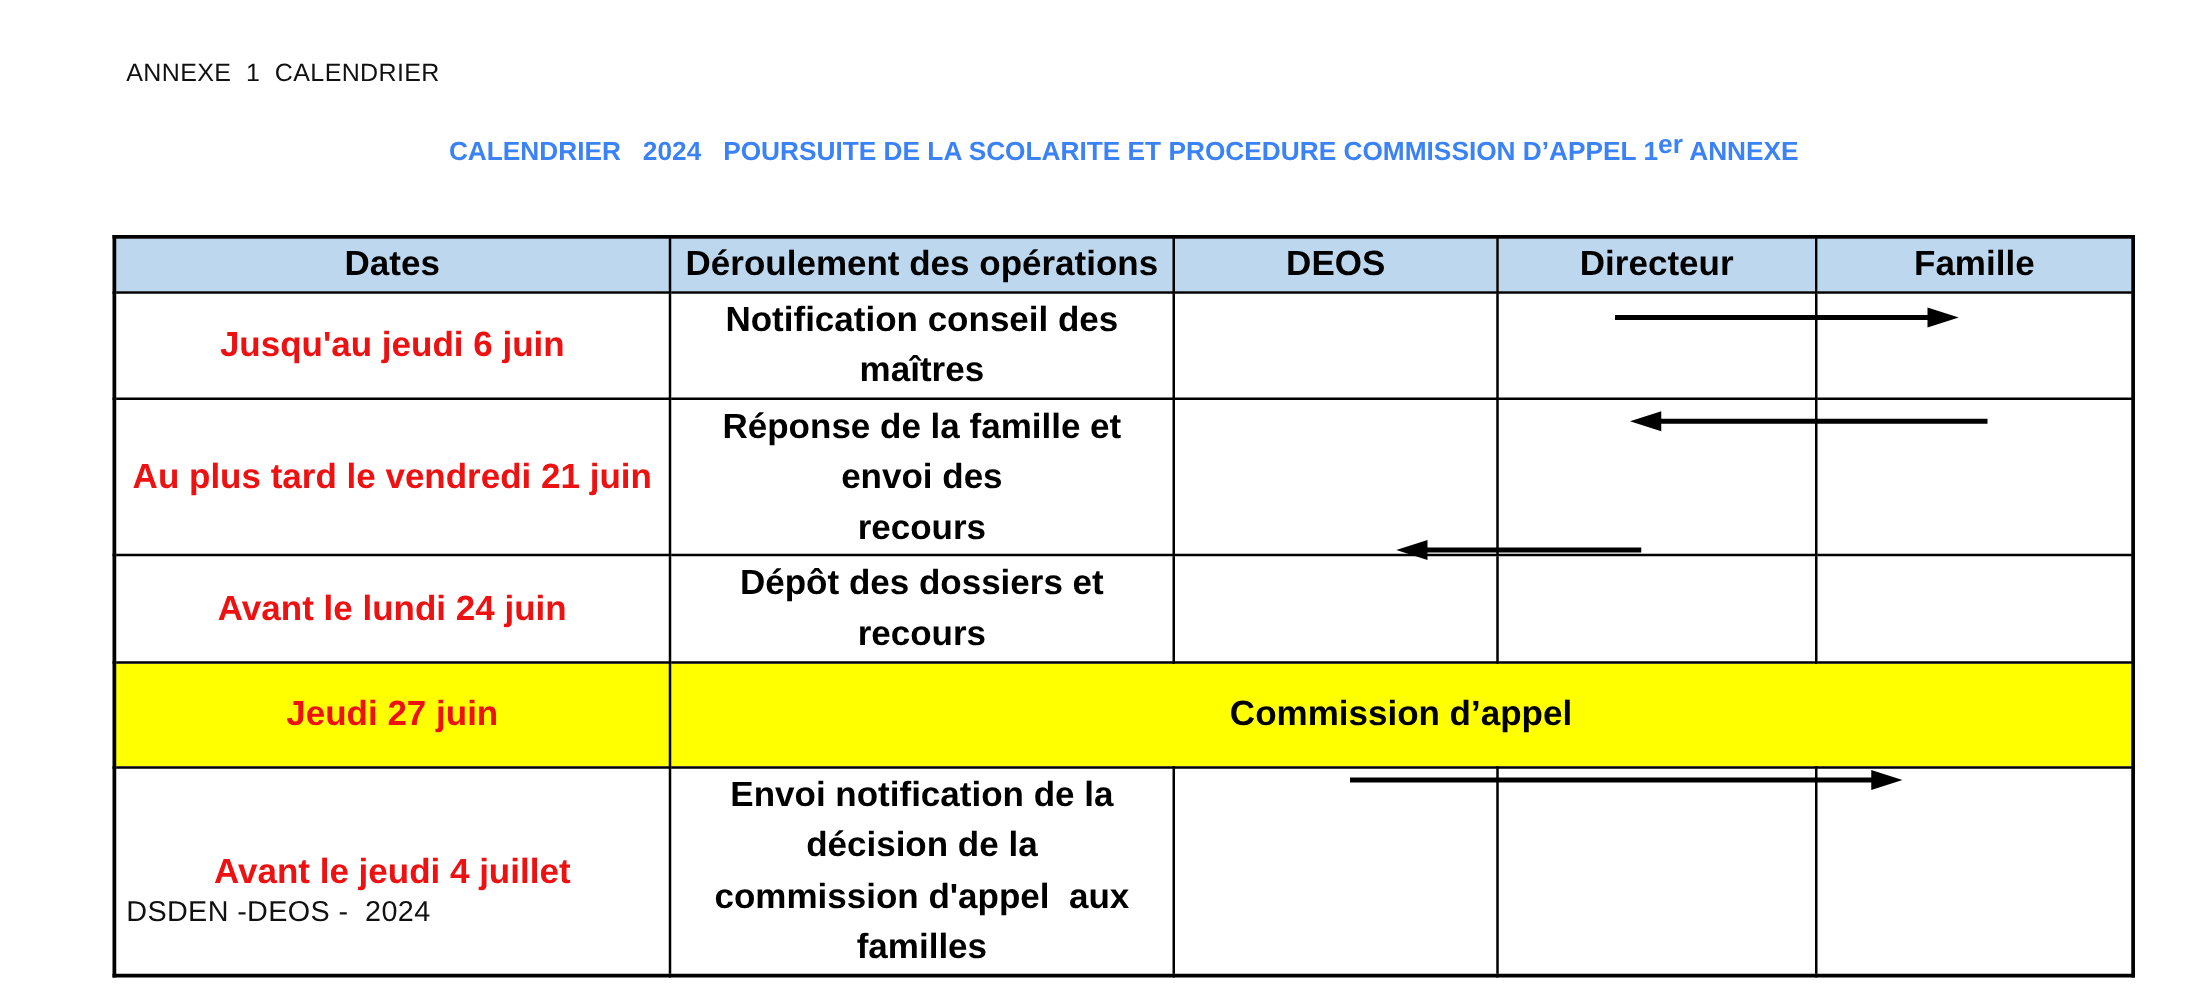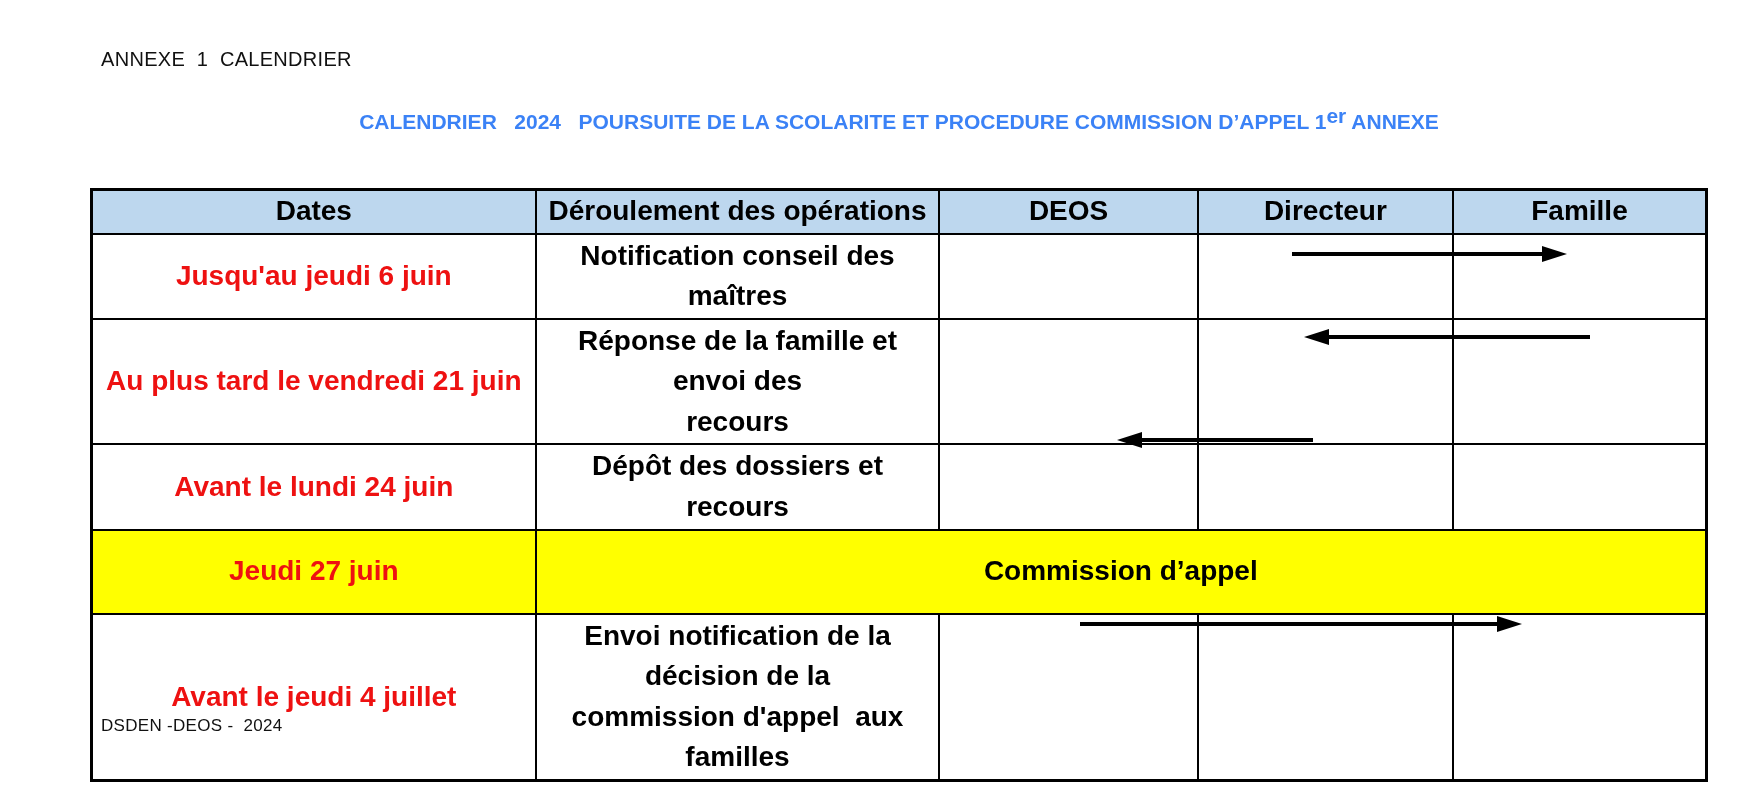--- a/index.html
+++ b/index.html
@@ -53,21 +53,21 @@
   }
   .arrow .shaft{flex:1 1 auto;height:4px;background:#000;}
   .arrow .head{
     flex:0 0 auto;width:0;height:0;
     border-top:8px solid transparent;border-bottom:8px solid transparent;
   }
   .arrow.right .head{border-left:25px solid #000;margin-left:-2px;}
   .arrow.left  .head{order:-1;border-right:25px solid #000;margin-right:-2px;}
   .footer{
     position:absolute;left:101px;top:716px;
-    font-size:17px;letter-spacing:.3px;white-space:pre;color:#111;
+    font-size:23px;letter-spacing:.3px;white-space:pre;color:#111;
   }
 </style>
 </head>
 <body>
 
 <div class="annexe">ANNEXE  1  CALENDRIER</div>
 
 <div class="title-band">
   <span class="t">CALENDRIER   2024   POURSUITE DE LA SCOLARITE ET PROCEDURE COMMISSION D’APPEL 1</span><sup class="t">er</sup><span class="t"> ANNEXE</span>
 </div>

